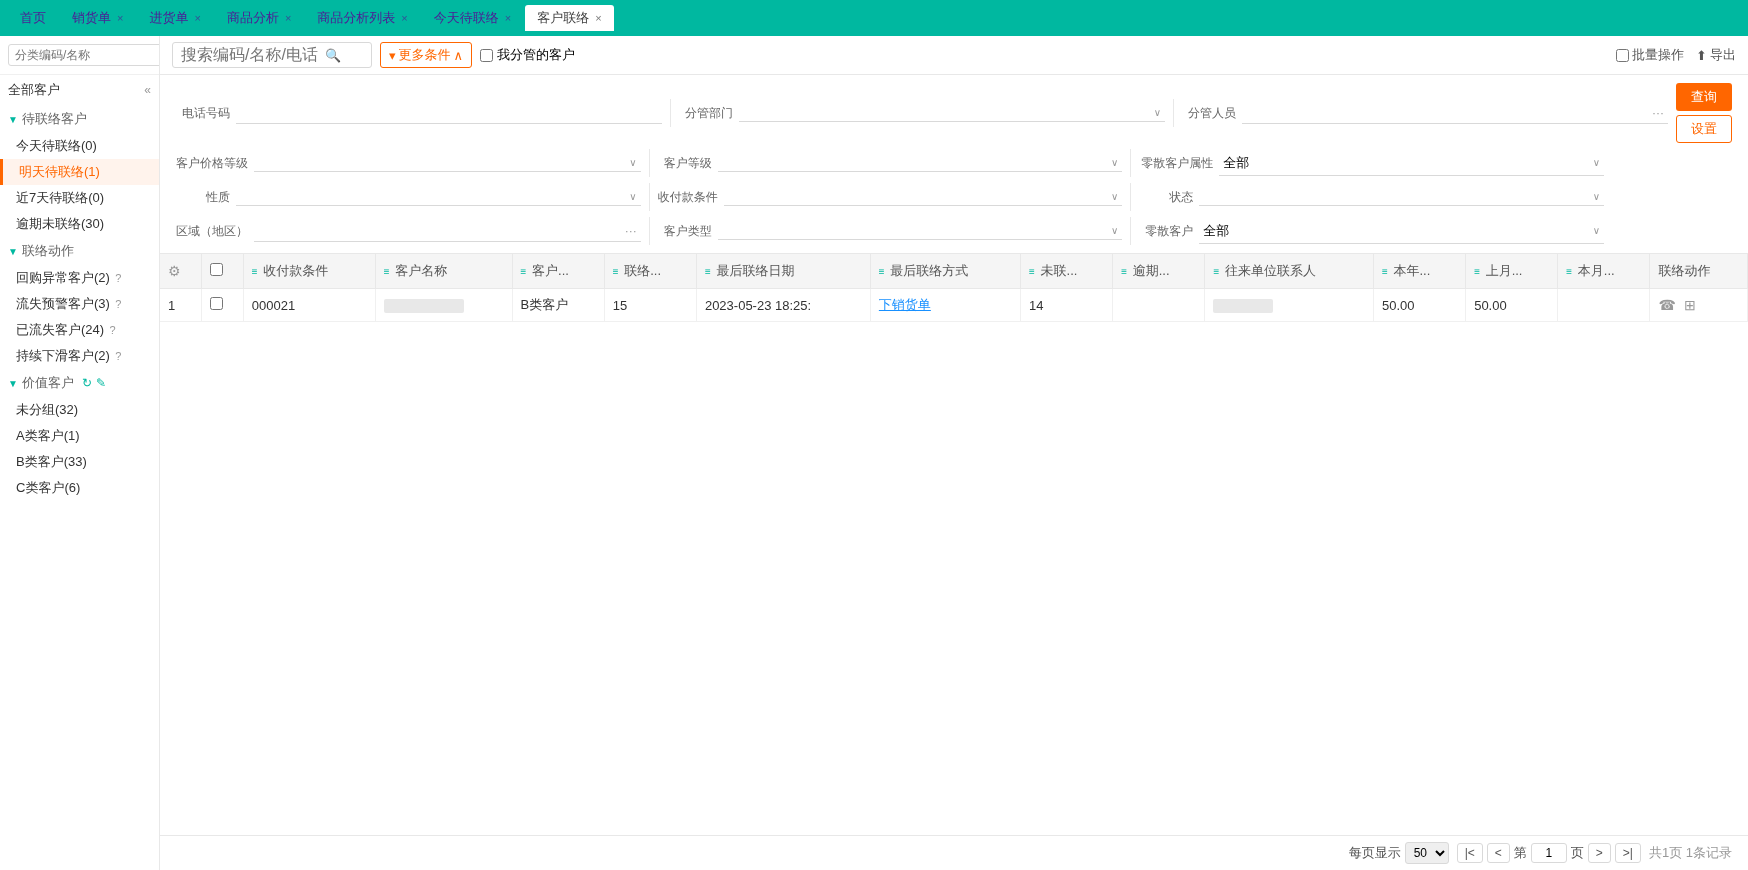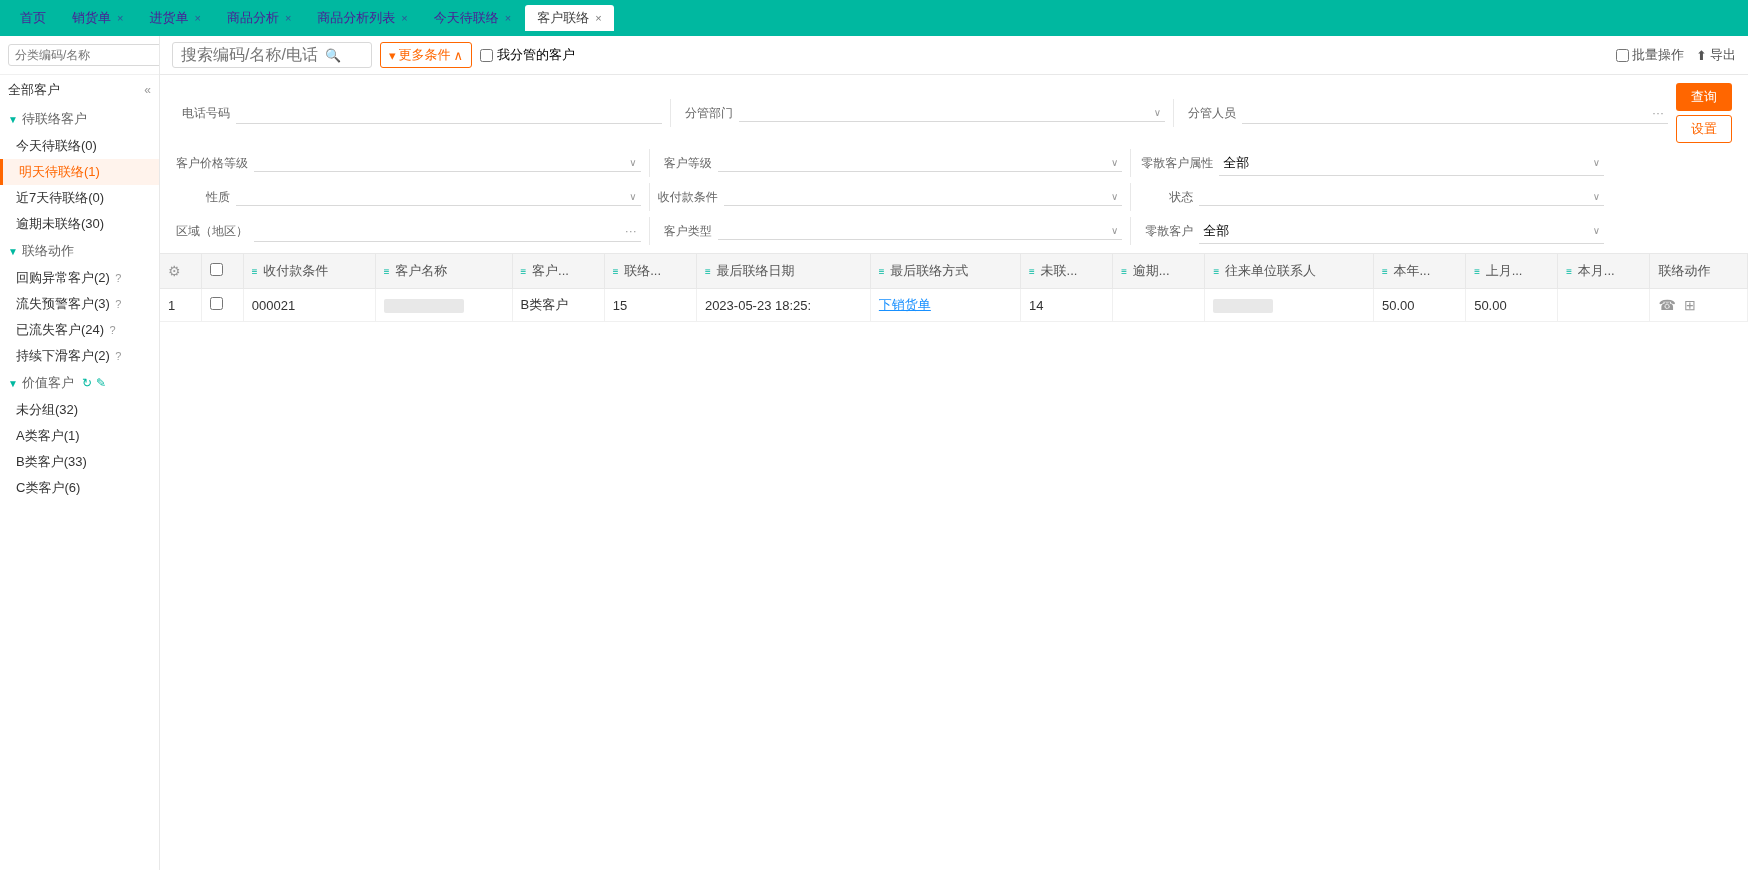--- a/index.html
+++ b/index.html
@@ -665,15 +665,33 @@
               <div class="td-action">
                 <span title="联络">☎</span>
                 <span title="更多">⊞</span>
               </div>
             </td>
           </tr>
         </tbody>
       </table>
     </div>
 
+    <div class="footer">
+      <div class="footer-page-size">
+        <span>每页显示</span>
+        <select>
+          <option>50</option>
+        </select>
+      </div>
+      <div class="footer-pagination">
+        <button class="page-btn">|&lt;</button>
+        <button class="page-btn">&lt;</button>
+        <span>第</span>
+        <input class="page-input" type="text" value="1" style="">
+        <span>页</span>
+        <button class="page-btn">&gt;</button>
+        <button class="page-btn">&gt;|</button>
+      </div>
+      <span class="footer-total">共1页 1条记录</span>
+    </div>
 
   </div>
 </div>
 
 </body></html>

